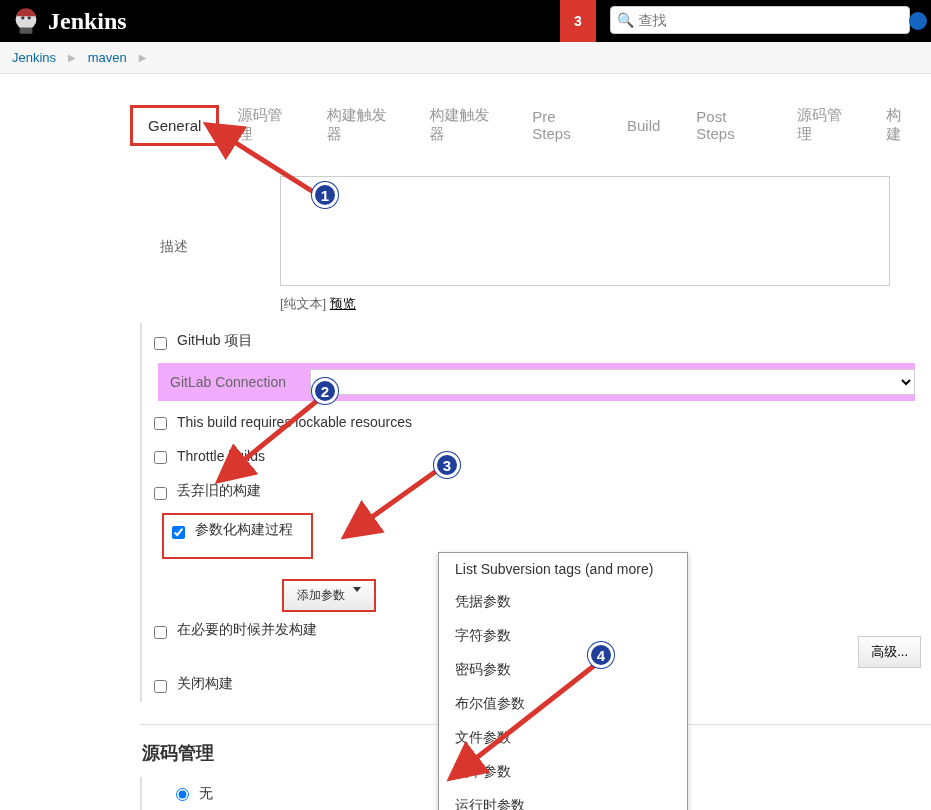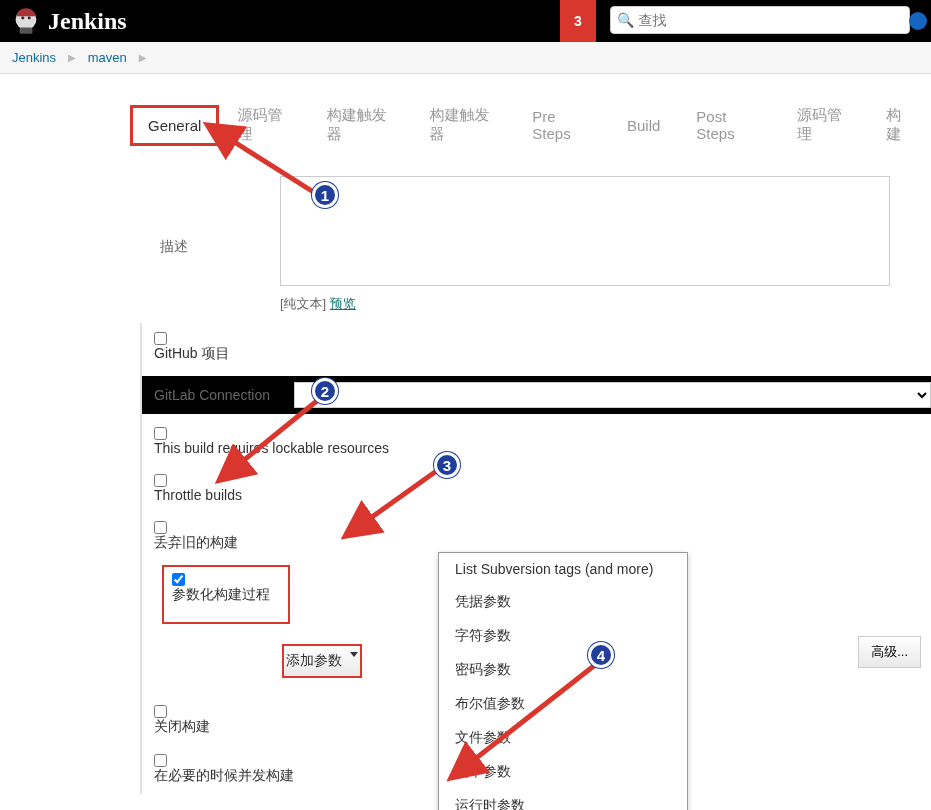--- a/index.html
+++ b/index.html
@@ -24,34 +24,34 @@
   .tabs-row { display: flex; align-items: center; margin-top: 20px; gap: 0; }
   .tab { padding: 12px 18px; color: #999; font-size: 15px; cursor: pointer; }
   .tab.active { border: 3px solid #d9362e; color: #333; font-weight: 500; padding: 9px 15px; }
   .tab:first-child { margin-left: 10px; }
   
   .section-row { display: flex; align-items: center; margin: 20px 0 0 40px; }
   .section-label { width: 120px; color: #666; font-size: 14px; padding-top: 4px; }
   .section-field { flex: 1; }
   .desc-textarea { width: 610px; height: 110px; border: 1px solid #ccc; resize: none; }
   .plaintext-row { margin-top: 6px; font-size: 13px; color: #666; }
-  .plaintext-row a { color: #0f766e; text-decoration: underline; font-family: Liberation Serif, serif; }
+  .plaintext-row a { color: #000000; text-decoration: underline; font-family: Liberation Serif, serif; }
   
   .left-bar { border-left: 2px solid #e0e0e0; margin-left: 20px; padding-left: 0; margin-top: 10px; }
   
-  .check-row { display: flex; align-items: flex-start; padding: 9px 0 9px 12px; font-size: 14px; color: #333; flex-direction: column; }
+  .check-row { display: flex; align-items: flex-end; padding: 9px 0 9px 12px; font-size: 14px; color: #333; }
   .check-row input[type=checkbox] { margin-right: 10px; }
   .check-row.boxed { border: 2px solid #d9362e; display: inline-flex; padding: 6px 18px 18px 8px; margin: 4px 0 4px 20px; }
   
-  .gitlab-conn { display: flex; align-items: center; padding: 6px 0 6px 12px; background: #000000; margin: 4px 0; }
+  .gitlab-conn { display: flex; align-items: center; padding: 6px 0 6px 12px; background: #f0abfc; margin: 4px 16px; }
   .gitlab-conn-label { color: #666; font-size: 14px; width: 140px; }
   .gitlab-conn select { flex: 1; border: 1px solid #ccc; height: 26px; background: #fff; }
   
   .add-param-btn-wrap { margin: 16px 0 0 140px; }
-  .add-param-btn { border: 2px solid #d9362e; padding: 6px 2px; display: inline-flex; align-items: flex-start; background: linear-gradient(#fefefe,#e9e9e9); cursor: pointer; font-size: 14px; }
+  .add-param-btn { border: 2px solid #d9362e; padding: 6px 13px; display: inline-flex; align-items: flex-start; background: linear-gradient(#fefefe,#e9e9e9); cursor: pointer; font-size: 12px; }
   .add-param-btn .caret { margin-left: 8px; border-top: 5px solid #333; border-left: 4px solid transparent; border-right: 4px solid transparent; width: 0; height: 0; }
   
   .param-menu { position: absolute; left: 438px; top: 552px; width: 250px; background: #fff; border: 1px solid #999; box-shadow: 0 2px 6px rgba(0,0,0,0.2); z-index: 10; }
   .param-menu-item { padding: 8px 16px; font-size: 14px; color: #333; cursor: pointer; }
   
   .advanced-btn { position: absolute; right: 10px; top: 636px; background: linear-gradient(#fefefe,#e9e9e9); border: 1px solid #ccc; padding: 6px 12px; font-size: 13px; cursor: pointer; }
   
   hr.sep { border: none; border-top: 1px solid #e0e0e0; margin: 22px 0 0 20px; }
   
   .section-header { font-size: 18px; font-weight: bold; margin: 16px 0 12px 22px; color: #333; }
@@ -145,27 +145,27 @@
       <span>参数化构建过程</span>
     </div>
 
     <div class="add-param-btn-wrap">
       <div class="add-param-btn">
         <span>添加参数</span>
         <span class="caret"></span>
       </div>
     </div>
 
+    <div class="check-row">
+      <input type="checkbox" style="">
+      <span>在必要的时候并发构建</span>
+    </div>
     <div class="check-row" style="margin-top:18px;">
       <input type="checkbox" style="">
       <span>关闭构建</span>
-    </div>
-    <div class="check-row">
-      <input type="checkbox" style="">
-      <span>在必要的时候并发构建</span>
     </div>
   </div>
 
   <hr class="sep">
 
   <div class="section-header">源码管理</div>
   <div class="left-bar" style="border-left:2px solid #e0e0e0;">
     <div class="radio-row">
       <input type="radio" name="scm" checked="" style="">
       <span>无</span>

